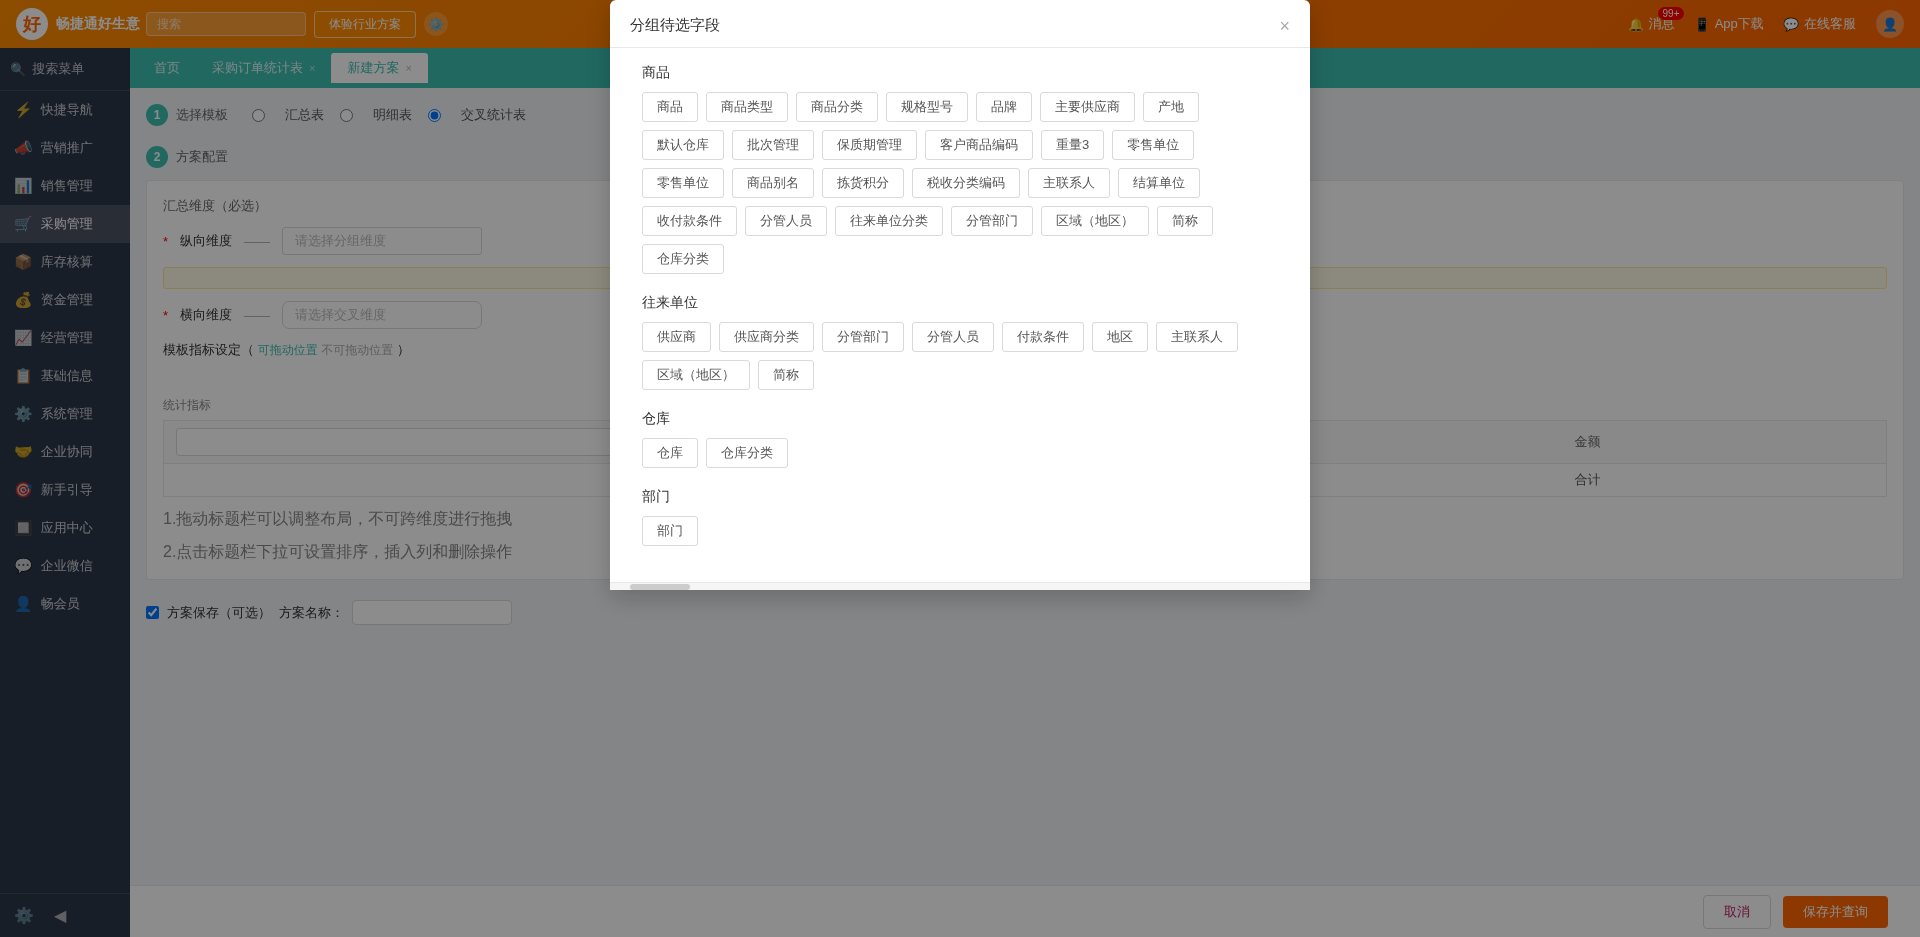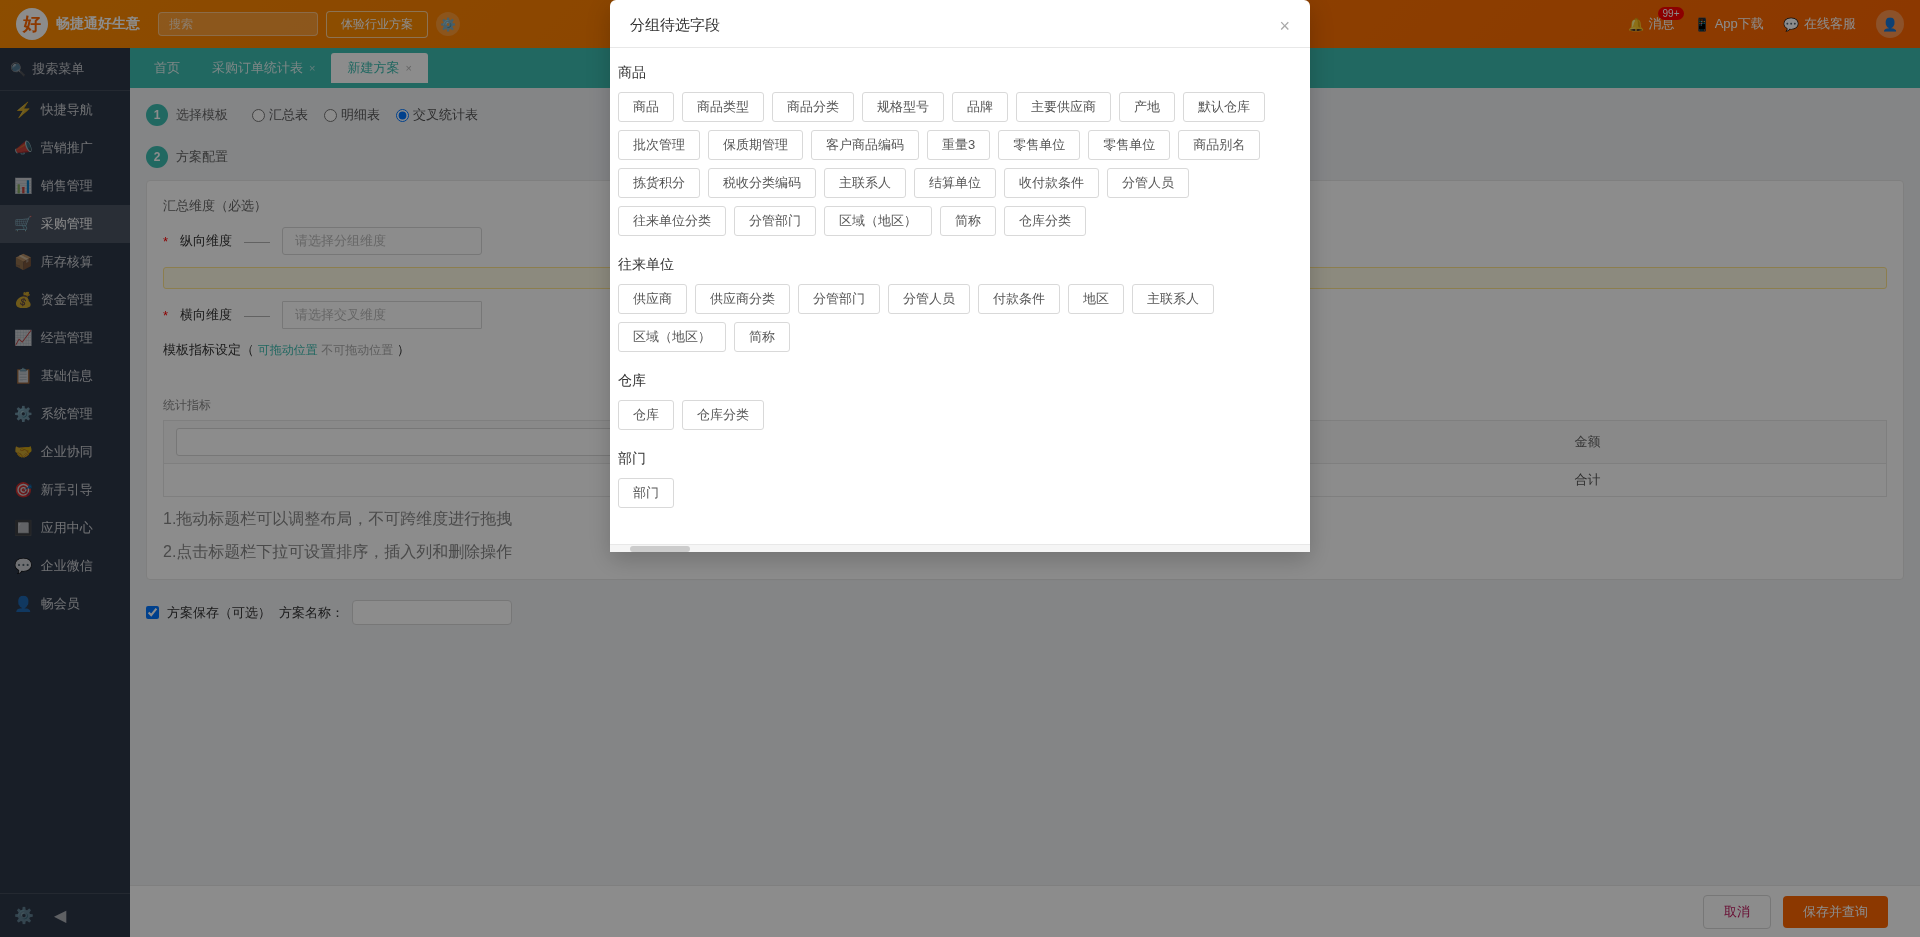--- a/index.html
+++ b/index.html
@@ -31,21 +31,21 @@
       background: white;
       border-radius: 50%;
       display: flex;
       align-items: center;
       justify-content: center;
       color: #ff6600;
       font-size: 18px;
       font-weight: bold;
     }
     .header-search {
-      margin-left: 12px;
+      margin-left: 0;
       display: flex;
       align-items: center;
       gap: 8px;
     }
     .header-search input {
       background: rgba(255,255,255,0.2);
       border: 1px solid rgba(255,255,255,0.4);
       border-radius: 4px;
       padding: 4px 10px;
       color: white;
@@ -211,21 +211,21 @@
     .step-options {
       display: flex;
       align-items: center;
       gap: 16px;
       font-size: 13px;
       color: #555;
     }
     .step-options label {
       display: flex;
       align-items: center;
-      gap: 4px;
+      gap: 20px;
       cursor: pointer;
     }
 
     
     .config-section {
       background: white;
       border: 1px solid #e8e8e8;
       border-radius: 4px;
       padding: 16px;
       margin-bottom: 16px;
@@ -331,21 +331,21 @@
       font-weight: 500;
       color: #333;
     }
     .modal-close {
       cursor: pointer;
       color: #aaa;
       font-size: 18px;
       line-height: 1;
     }
     .modal-body {
-      padding: 16px 8px;
+      padding: 16px 32px;
       overflow-y: auto;
       flex: 1;
     }
 
     
     .field-section {
       margin-bottom: 20px;
     }
     .field-section-title {
       font-size: 14px;
@@ -591,21 +591,21 @@
     </div>
 
     <div style="background:#fffbe6;border:1px solid #ffe58f;border-radius:3px;padding:10px 16px;margin-bottom:12px;font-size:13px;color:#888;">
       <span></span>
     </div>
 
     <div class="row-config">
       <span class="required-star">*</span>
       <span>横向维度</span>
       <span class="arrow">——</span>
-      <div style="border:1px solid #d9d9d9;border-radius:1px;padding:4px 12px;color:#bbb;font-size:13px;min-width:200px;cursor:pointer;">请选择交叉维度</div>
+      <div style="border:1px solid #d9d9d9;border-radius:7px;padding:4px 12px;color:#bbb;font-size:13px;min-width:200px;cursor:pointer;">请选择交叉维度</div>
     </div>
 
     <div style="font-size:13px;color:#333;margin-bottom:10px;">
       <span>模板指标设定（</span>
       <span style="color:#3dbdb1;cursor:pointer;" class="draggable-area">可拖动位置</span>
       <span> </span>
       <span style="color:#aaa;" class="undraggable-area">不可拖动位置</span>
       <span>）</span>
     </div>
 

